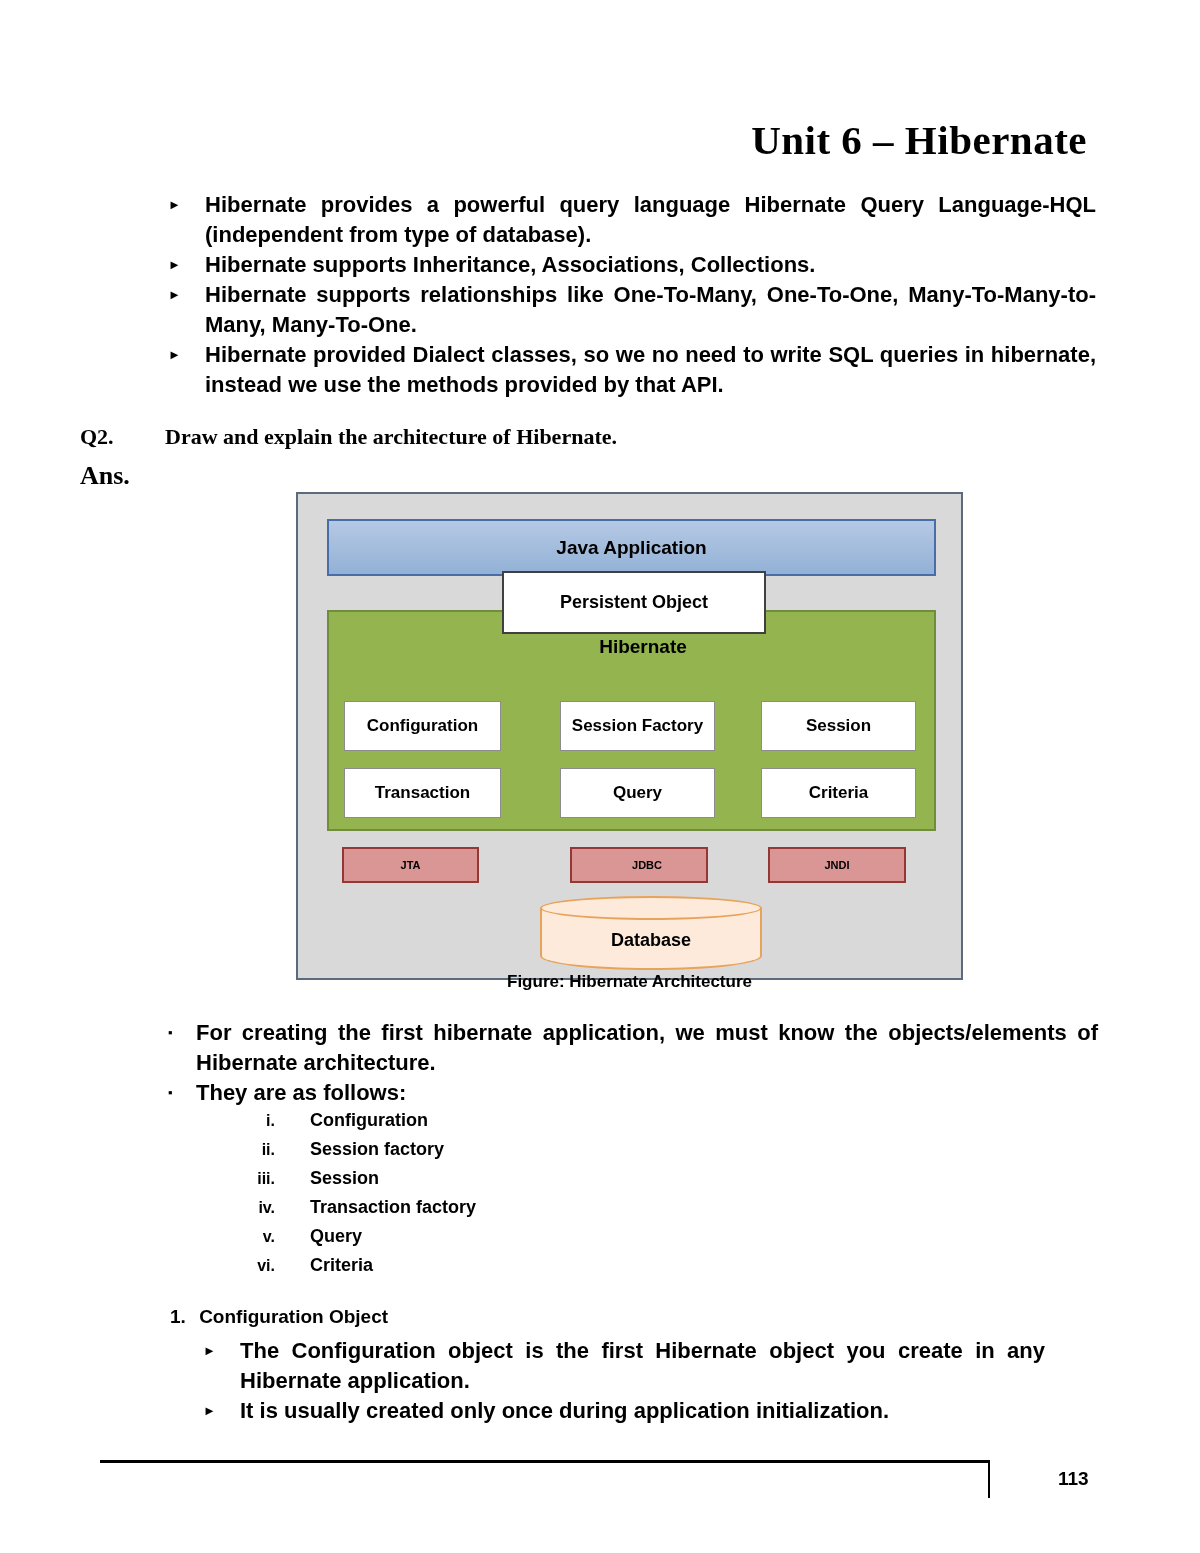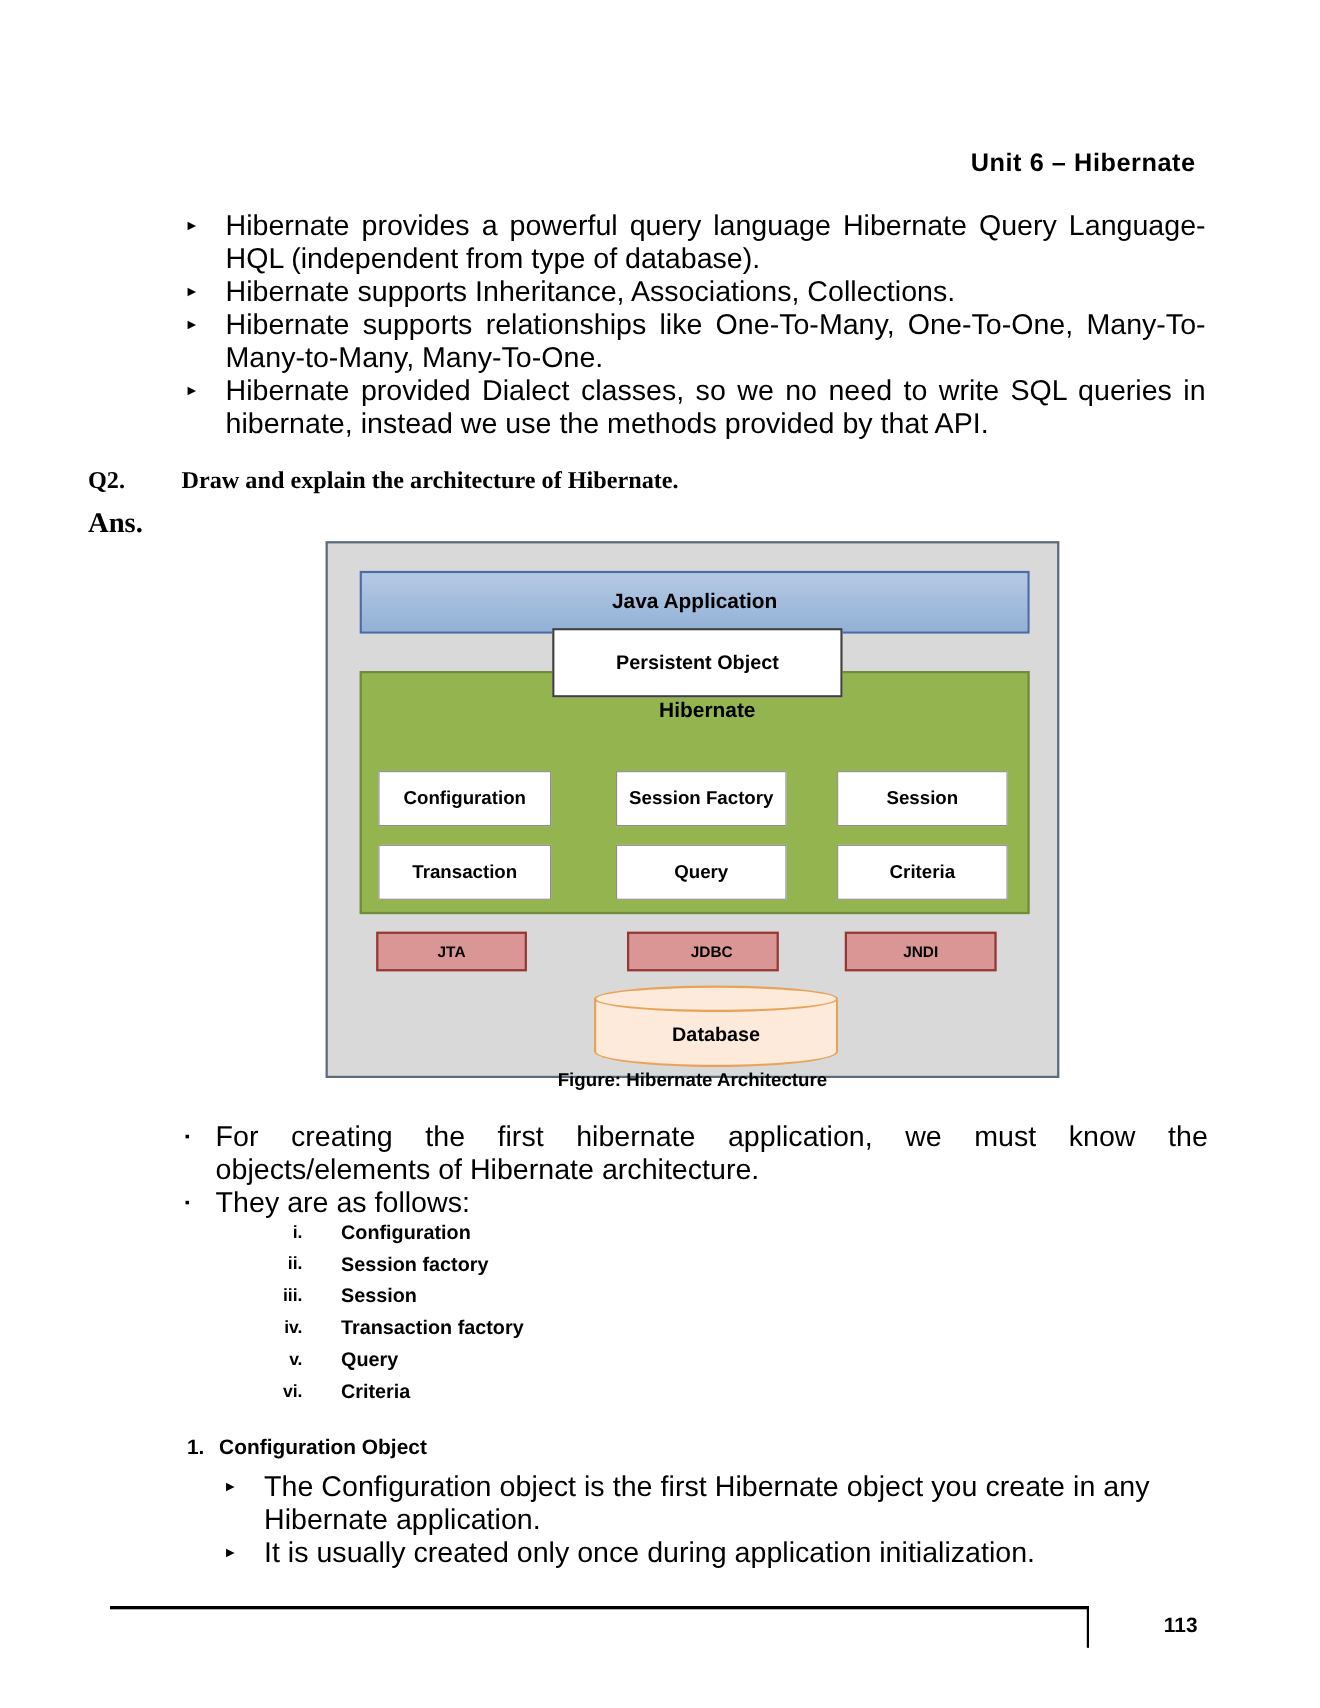--- a/index.html
+++ b/index.html
@@ -5,30 +5,29 @@
   * { margin:0; padding:0; box-sizing:border-box; }
   html,body { background:#ffffff; }
   .page {
     position:relative; width:1200px; height:1553px; background:#ffffff;
     font-family:"Liberation Sans", sans-serif; color:#000; overflow:hidden;
   }
 
   
   .doc-title {
     position:absolute; top:116px; right:113px;
-    font-family:Liberation Sans, sans-serif; font-size:23px; font-weight:700;
+    font-family:Liberation Serif, serif; font-size:41px; font-weight:700;
     letter-spacing:0.5px;
-    margin-top:18px;
   }
 
   
   .intro-list { position:absolute; left:168px; top:190px; width:928px; }
   .li { display:flex; align-items:flex-start; }
   .li-text {
-    flex:1; font-size:26px; font-weight:400; line-height:30px; text-align:justify;
+    flex:1; font-size:22px; font-weight:700; line-height:30px; text-align:justify;
   }
   .bullet-arrow {
     flex:none; width:37px; font-size:13px; line-height:30px; color:#000;
   }
   .bullet-square {
     flex:none; width:28px; font-size:13px; line-height:30px; color:#000;
   }
 
   
   .q-row {
@@ -77,21 +76,21 @@
   .c-r1c2 { left:231px; top:89px;  width:155px; }
   .c-r1c3 { left:432px; top:89px;  width:155px; }
   .c-r2c1 { left:15px;  top:156px; width:157px; }
   .c-r2c2 { left:231px; top:156px; width:155px; }
   .c-r2c3 { left:432px; top:156px; width:155px; }
 
   .mw {
     position:absolute; top:353px; height:36px; background:#d99694;
     border:2px solid #953735;
     display:flex; align-items:center; justify-content:center;
-    font-weight:700; font-size:14px;
+    font-weight:700; font-size:11px;
   }
   .mw-1 { left:44px;  width:137px; }
   .mw-2 { left:272px; width:138px;padding-left:16px; }
   .mw-3 { left:470px; width:138px; }
 
   .db { position:absolute; left:242px; top:402px; width:222px; height:74px; }
   .db-body {
     position:absolute; left:0; right:0; top:12px; bottom:0;
     background:#fdeada; border:2px solid #e8a35b; border-top:none;
     border-radius:0 0 111px 111px / 0 0 14px 14px;

